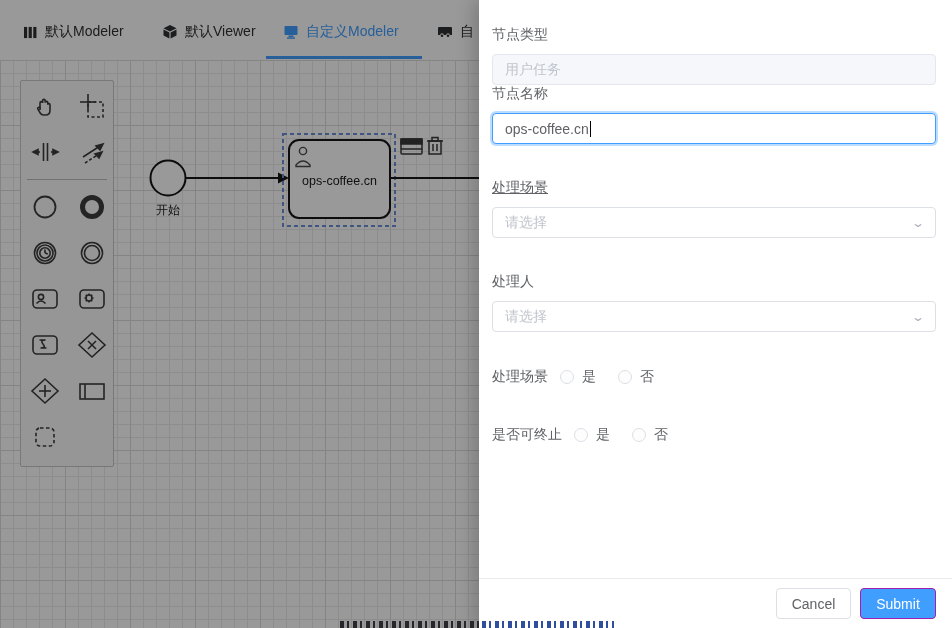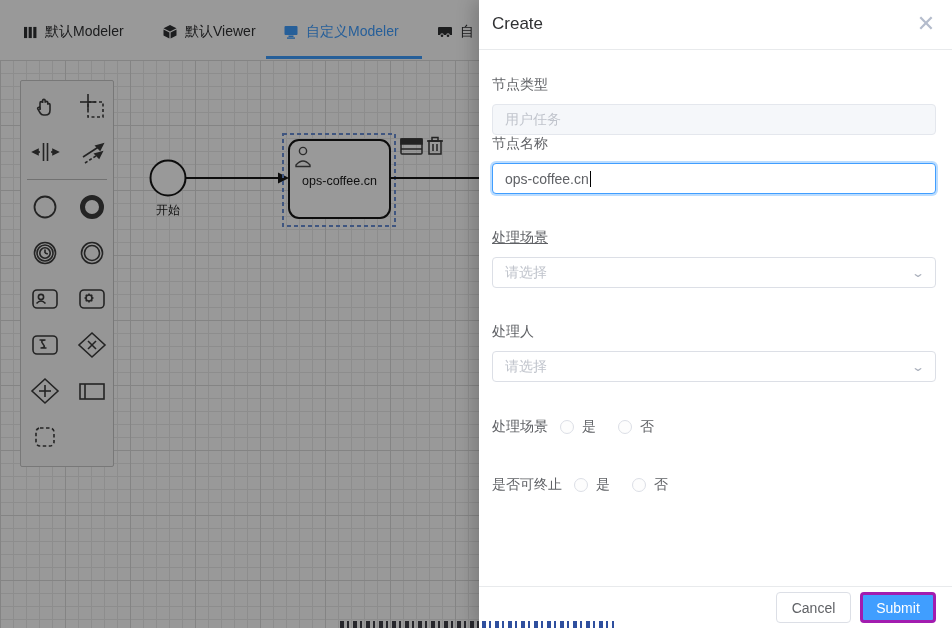--- a/index.html
+++ b/index.html
@@ -63,27 +63,27 @@
   .caret { display:inline-block; width:1px; height:16px; background:#000; margin-left:1px; }
   .sel { cursor:pointer; color:#c0c4cc; justify-content:space-between; }
   .sel .chev { color:#aab0bc; font-size:12px; transform:scaleX(1.4); }
   .radio-row { display:flex; align-items:center; font-size:14px; color:#606266; height:18px; }
   .rr-1 { margin-top:36px; }
   .rr-2 { margin-top:40px; }
   .radio-row .grp-label { margin-right:12px; }
   .radio { width:14px; height:14px; border:1px solid #dcdfe6; border-radius:50%;
     background:#fdfdfd; margin-right:8px; cursor:pointer; flex:0 0 auto; }
   .radio-opt { display:flex; align-items:center; margin-right:22px; cursor:pointer; }
-  .drawer-footer { position:absolute; left:0; bottom:0; width:100%; height:42px;
+  .drawer-footer { position:absolute; left:0; bottom:0; width:100%; height:50px;
     border-top:1px solid #e8eaec; display:flex; align-items:center; justify-content:flex-end;
     padding-right:16px; gap:9px; background:#fff; }
   .btn { height:31px; border-radius:4px; font-size:14px; display:flex; align-items:center;
     justify-content:center; cursor:pointer; }
   .btn-cancel { width:75px; background:#fff; border:1px solid #dcdfe6; color:#606266; }
-  .btn-submit { width:76px; background:#409eff; border:3px solid #a21caf; color:#fff; }
+  .btn-submit { width:76px; background:#409eff; border:1px solid #a21caf; color:#fff; }
 
   
   .clip-strip { position:absolute; top:621px; height:7px; z-index:20; }
   .clip-dark { left:340px; width:140px;
     background:repeating-linear-gradient(90deg,#26262b 0 4px,transparent 4px 7px,#26262b 7px 9px,transparent 9px 13px); }
   .clip-blue { left:482px; width:132px;
     background:repeating-linear-gradient(90deg,#2f4f9e 0 4px,transparent 4px 7px,#2f4f9e 7px 9px,transparent 9px 13px); }
 </style>
 </head>
 <body>
@@ -272,24 +272,20 @@
           <circle cx="10" cy="10.8" r="1.3"></circle>
       </svg>
       <span>自</span>
     </div>
     <div class="tab-underline"></div>
   </div>
 
   <div class="mask"></div>
 
   <div class="drawer">
-    <div class="drawer-header">
-      <div class="drawer-title">Create</div>
-      <div class="drawer-close">✕</div>
-    </div>
     <div class="drawer-body">
 
       <div class="f-label lbl-1">节点类型</div>
       <div class="inp disabled">
         <span>用户任务</span>
       </div>
 
       <div class="f-label lbl-2">节点名称</div>
       <div class="inp focused">
         <span>ops-coffee.cn</span>

